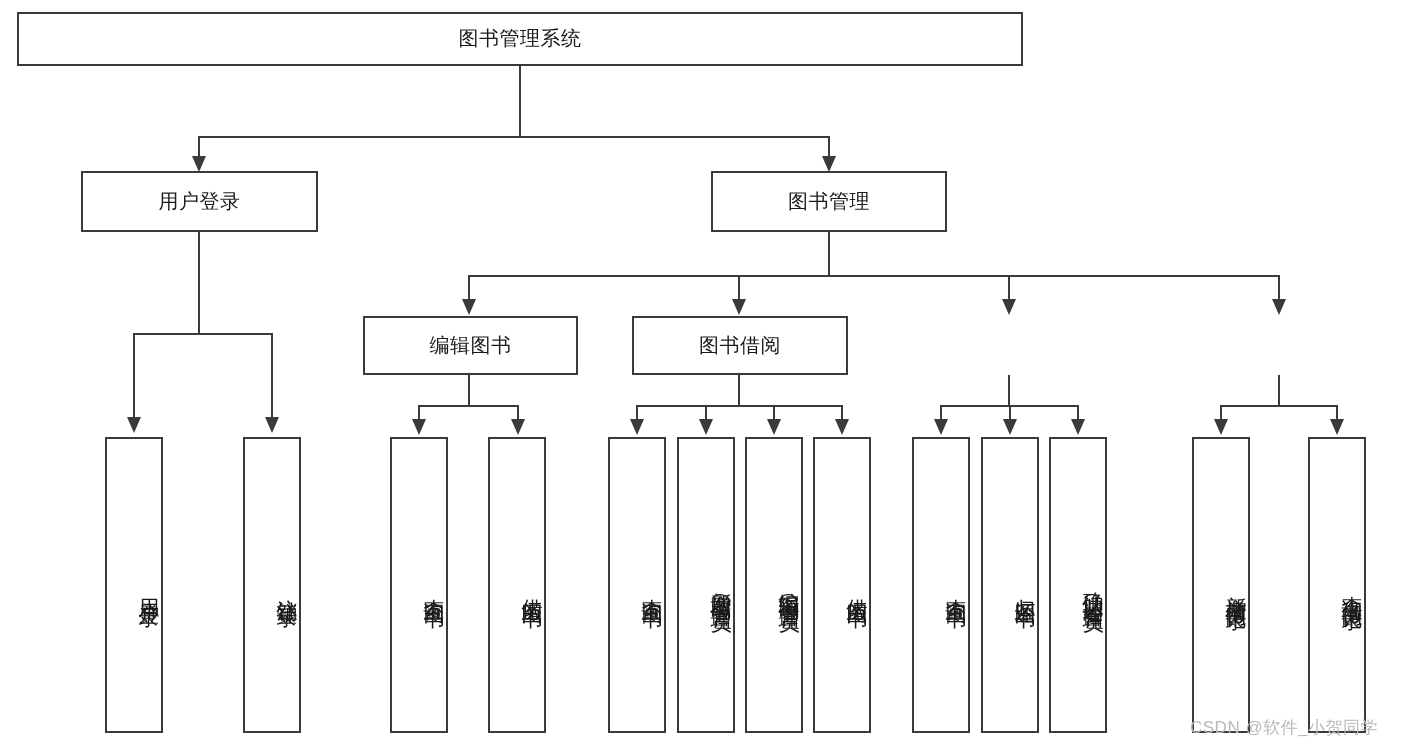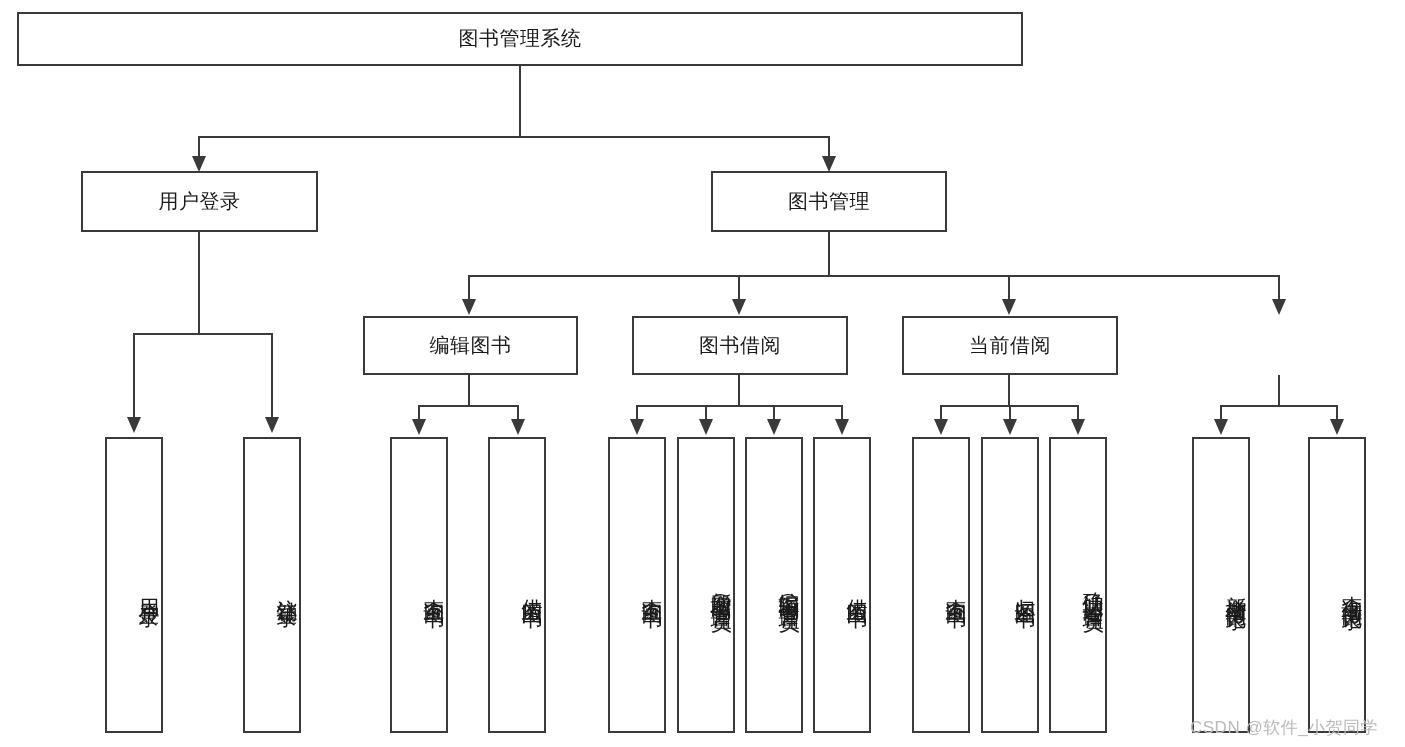--- a/index.html
+++ b/index.html
@@ -115,23 +115,20 @@
   <div class="arrow" style="left:1002px; top:299px;"></div>
   <div class="edge-v" style="left:1278px; top:275px; height:26px;"></div>
   <div class="arrow" style="left:1272px; top:299px;"></div>
 
   <div class="node hbox" style="left:363px; top:316px; width:215px; height:59px;">
     <span>编辑图书</span>
   </div>
   <div class="node hbox" style="left:632px; top:316px; width:216px; height:59px;">
     <span>图书借阅</span>
   </div>
-  <div class="node hbox" style="left:902px; top:316px; width:216px; height:59px;">
-    <span>当前借阅</span>
-  </div>
 
   <div class="edge-v" style="left:468px; top:375px; height:32px;"></div>
   <div class="edge-h" style="left:418px; top:405px; width:101px;"></div>
   <div class="edge-v" style="left:418px; top:405px; height:16px;"></div>
   <div class="arrow" style="left:412px; top:419px;"></div>
   <div class="edge-v" style="left:517px; top:405px; height:16px;"></div>
   <div class="arrow" style="left:511px; top:419px;"></div>
 
   <div class="edge-v" style="left:738px; top:375px; height:32px;"></div>
   <div class="edge-h" style="left:636px; top:405px; width:207px;"></div>

